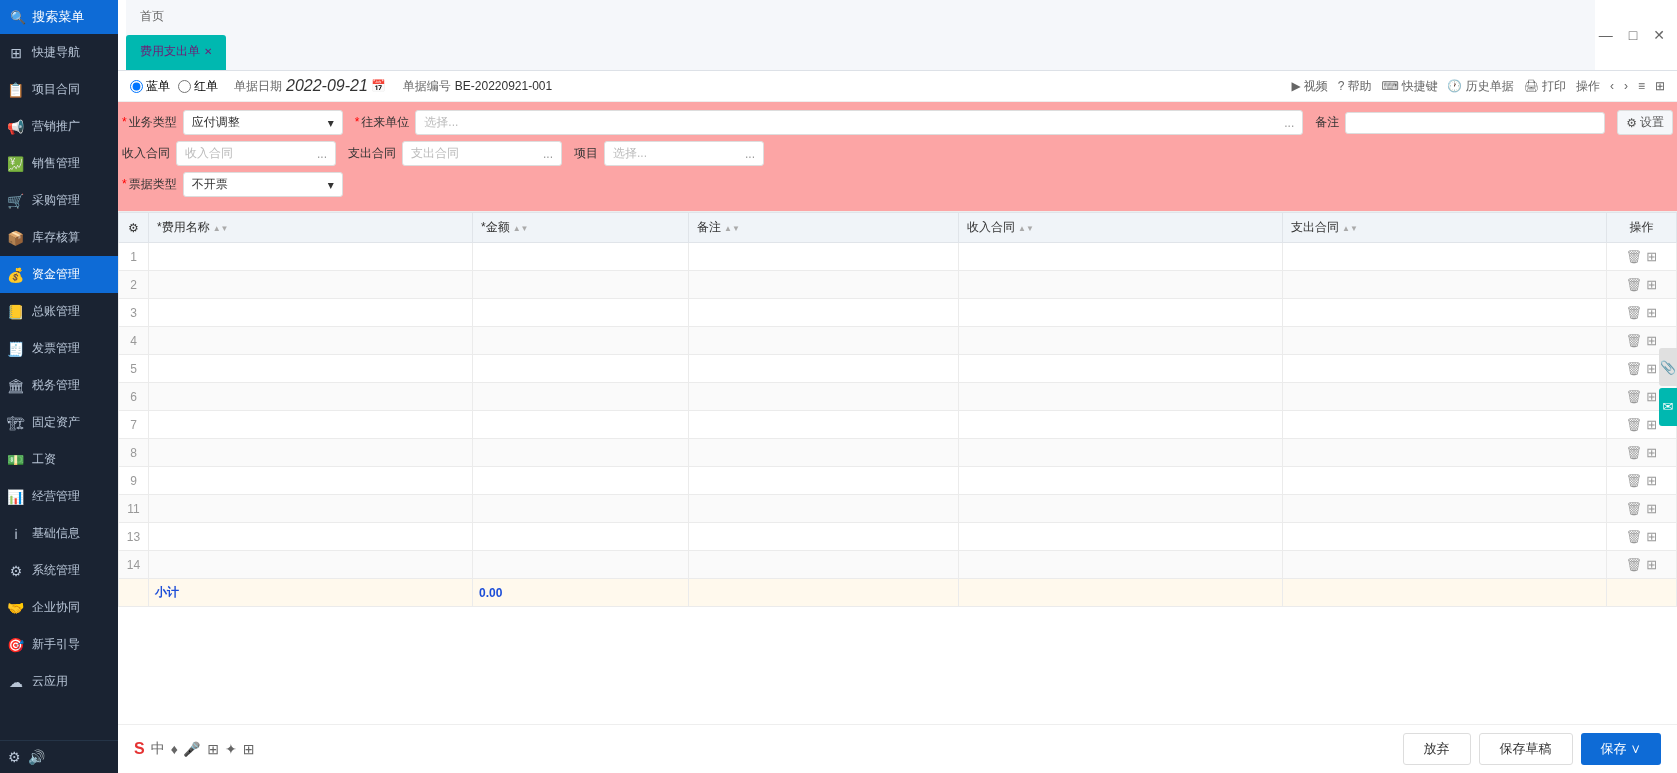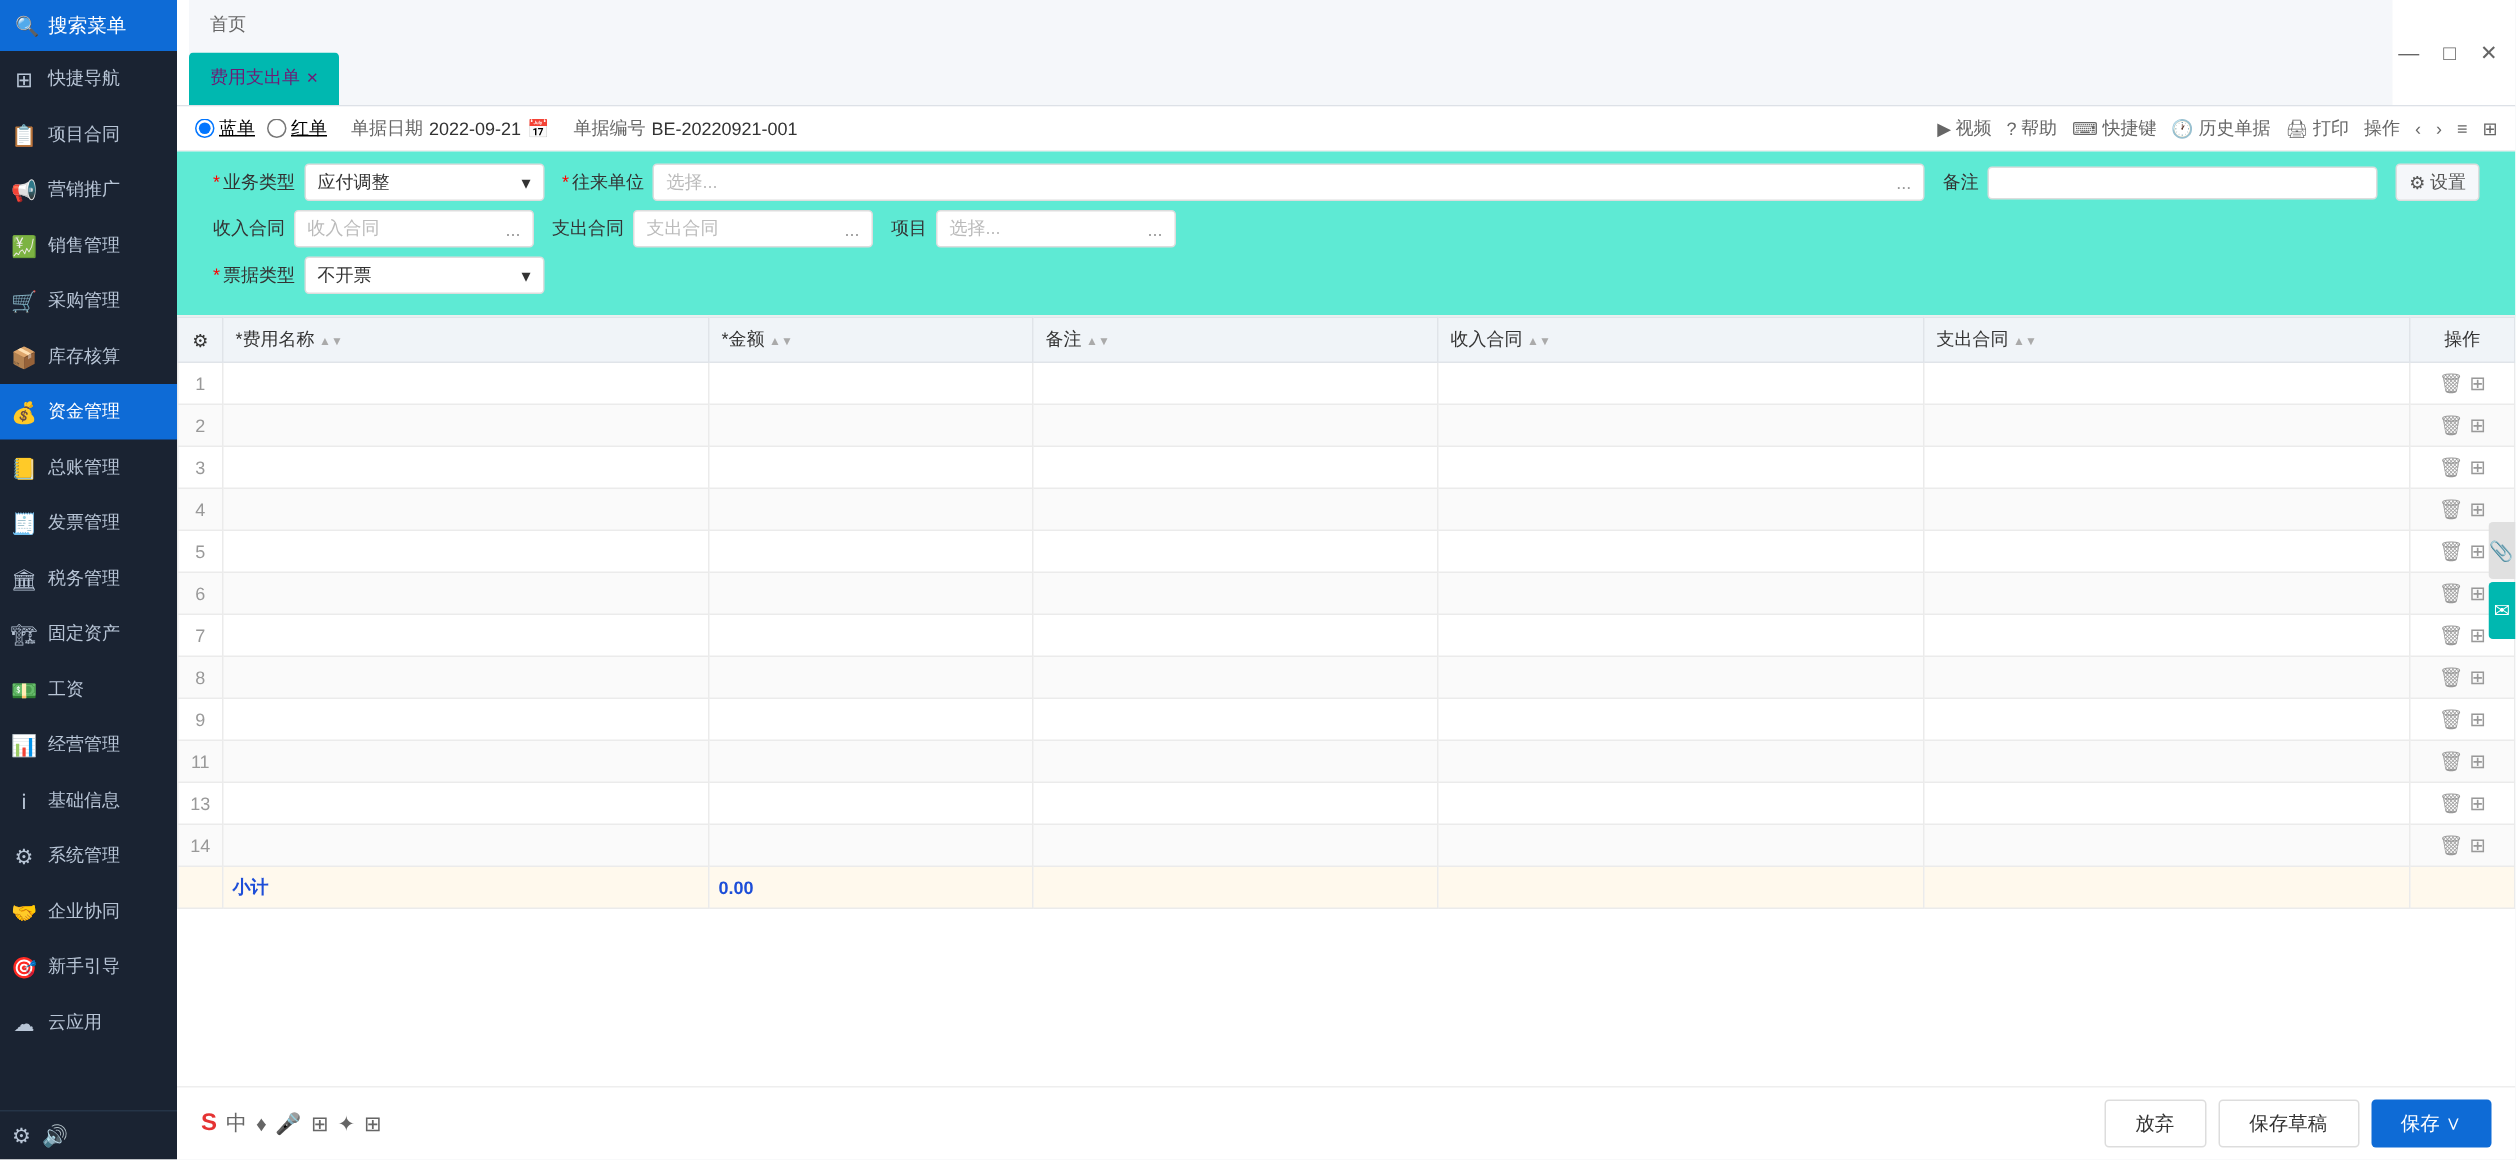--- a/index.html
+++ b/index.html
@@ -70,22 +70,22 @@
     .tab.active {
       color: #701a75;
       background: #00b8b0;
       border-radius: 3px 3px 0 0;
     }
     .tab-close { font-size: 10px; cursor: pointer; }
     .toolbar-btn { cursor: pointer; display: flex; align-items: center; gap: 3px; font-size: 12px; color: #666; }
 
     
     .form-area {
-      background: #5eead4;
-      padding: 8px 24px;
+      background: #fca5a5;
+      padding: 8px 4px;
       border-bottom: 1px solid #eee;
     }
     .form-row {
       display: flex;
       align-items: center;
       gap: 12px;
       margin-bottom: 6px;
       flex-wrap: wrap;
     }
     .form-field {
@@ -113,24 +113,24 @@
       border-radius: 3px;
       padding: 3px 8px;
       min-width: 160px;
       cursor: pointer;
       font-size: 12px;
       color: #333;
       background: #fff;
       position: relative;
     }
     .ellipsis-btn { font-size: 12px; color: #999; cursor: pointer; margin-left: 4px; }
-    .radio-group { display: flex; align-items: flex-end; gap: 8px; text-decoration: underline; }
+    .radio-group { display: flex; align-items: flex-end; gap: 8px; }
     .radio-item { display: flex; align-items: center; gap: 3px; cursor: pointer; }
     .date-field { display: flex; align-items: center; gap: 4px; }
-    .date-value { color: #333; font-size: 12px; }
+    .date-value { color: #333; font-size: 16px; font-style: italic; }
     .info-label { color: #666; font-size: 12px; }
     .info-value { color: #333; font-size: 12px; }
 
     
     .table-container {
       flex: 1;
       overflow: auto;
       background: #fff;
     }
     table {

